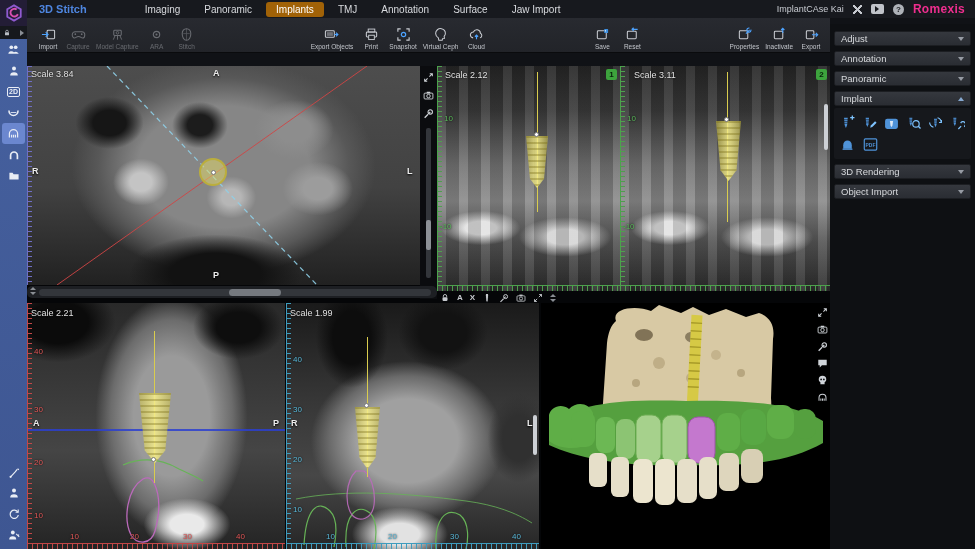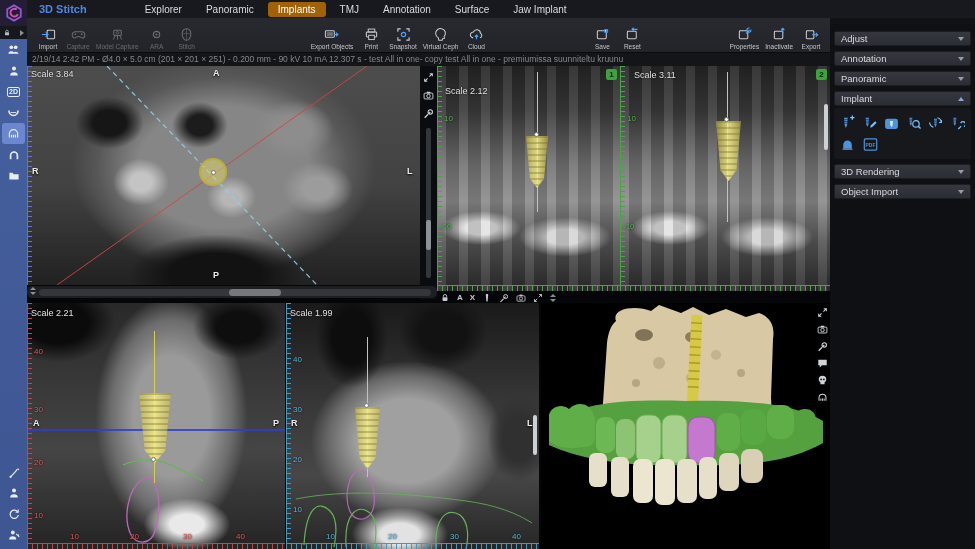--- a/index.html
+++ b/index.html
@@ -340,28 +340,37 @@
           <svg class="ic" width="12" height="12" viewBox="0 0 12 12">
             <use href="#i-perskey"></use>
           </svg>
         </div>
     </div>
   </aside>
 
   <header class="topbar">
     <span class="apptitle">3D Stitch</span>
     <nav class="tabs">
-      <span class="tab">Explorer</span>
+      <span class="tab">Imaging</span>
       <span class="tab">Panoramic</span>
       <span class="tab active">Implants</span>
       <span class="tab">TMJ</span>
       <span class="tab">Annotation</span>
       <span class="tab">Surface</span>
-      <span class="tab">Jaw Implant</span>
+      <span class="tab">Jaw Import</span>
     </nav>
+    <div class="tb-right">
+      <span class="caselbl">ImplantCAse Kai</span>
+      <span class="xicon"></span>
+      <span class="vidicon">
+          <i></i>
+        </span>
+      <span class="helpicon">?</span>
+      <span class="brand">Romexis</span>
+    </div>
   </header>
 
   <div class="toolbar">
     <div class="tgrp g1">
       <div class="tbtn">
           <svg width="15" height="15" viewBox="0 0 16 16">
             <use href="#t-import"></use>
           </svg>
           <span>Import</span>
         </div>
@@ -451,21 +460,20 @@
         </div>
       <div class="tbtn">
           <svg width="15" height="15" viewBox="0 0 16 16">
             <use href="#t-export"></use>
           </svg>
           <span>Export</span>
         </div>
     </div>
   </div>
 
-  <div class="infobar">2/19/14 2:42 PM - Ø4.0 × 5.0 cm (201 × 201 × 251) - 0.200 mm - 90 kV 10 mA 12.307 s - test All in one- copy test All in one - premiumissa suunniteltu kruunu</div>
 
   <main class="views">
 
     <section class="view axial">
       <div class="ctimg"></div>
       <div class="rv prul"></div>
       <svg class="ovl" width="393" height="219">
         <line x1="80" y1="0" x2="290" y2="219" stroke="#8fd0e8" stroke-width="1.2" stroke-dasharray="5 4" opacity=".9"></line>
         <line x1="30" y1="219" x2="340" y2="0" stroke="#d04545" stroke-width="1" opacity=".9"></line>
       </svg>
@@ -497,21 +505,21 @@
 
     <section class="view pano1">
       <div class="ctimg panobg"></div>
       <div class="rv grul" style="bottom:6px"></div>
       <div class="rh ghrul"></div>
       <span class="rn grn" style="left:7px;top:48px">10</span>
       <span class="rn grn" style="left:3px;top:156px">-10</span>
       <div class="iline" style="left:100px;top:6px;height:140px"></div>
       <div class="impl tap" style="left:89px;top:70px;width:22px;height:52px"></div>
       <div class="idot" style="left:97px;top:66px"></div>
-      <span class="scale" style="left:8px;top:20px">Scale 2.12</span>
+      <span class="scale" style="left:8px;top:4px">Scale 2.12</span>
       <div class="badge" style="left:169px">1</div>
     </section>
 
     <section class="view pano2">
       <div class="ctimg panobg"></div>
       <div class="rv grul" style="bottom:6px"></div>
       <div class="rh ghrul"></div>
       <span class="rn grn" style="left:7px;top:48px">10</span>
       <span class="rn grn" style="left:3px;top:156px">-10</span>
       <div class="iline" style="left:107px;top:6px;height:150px"></div>

